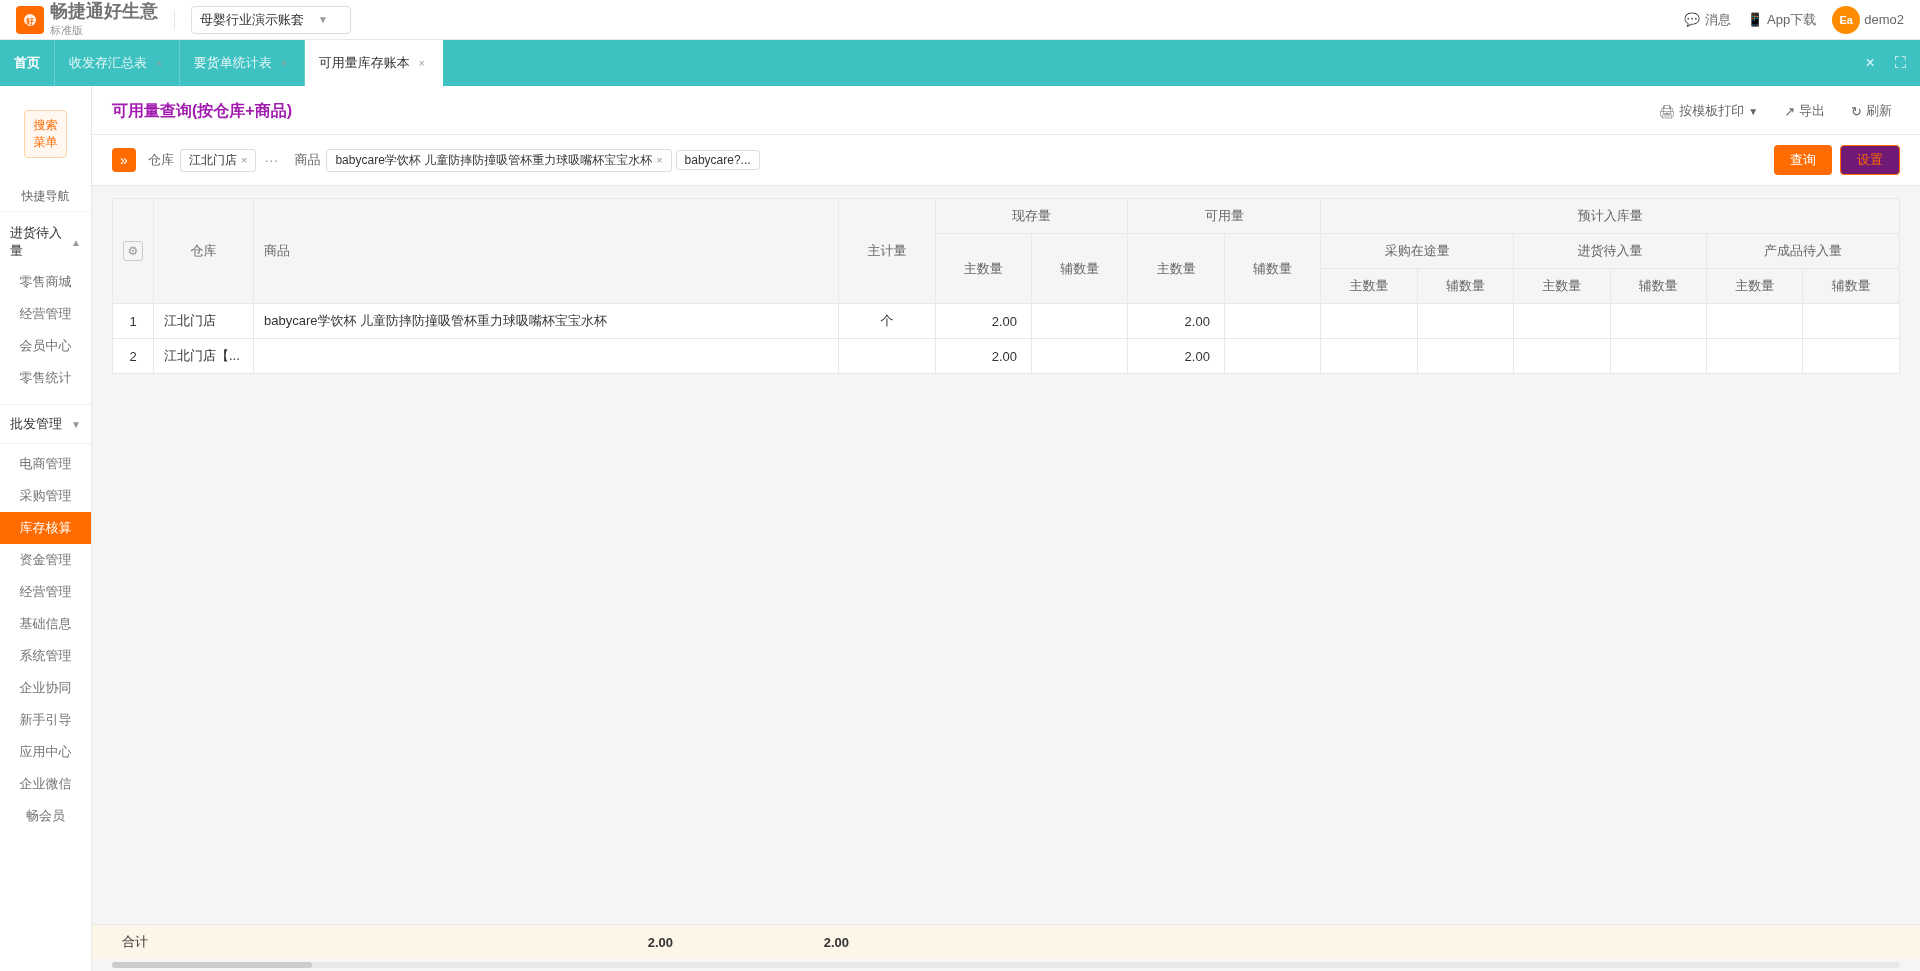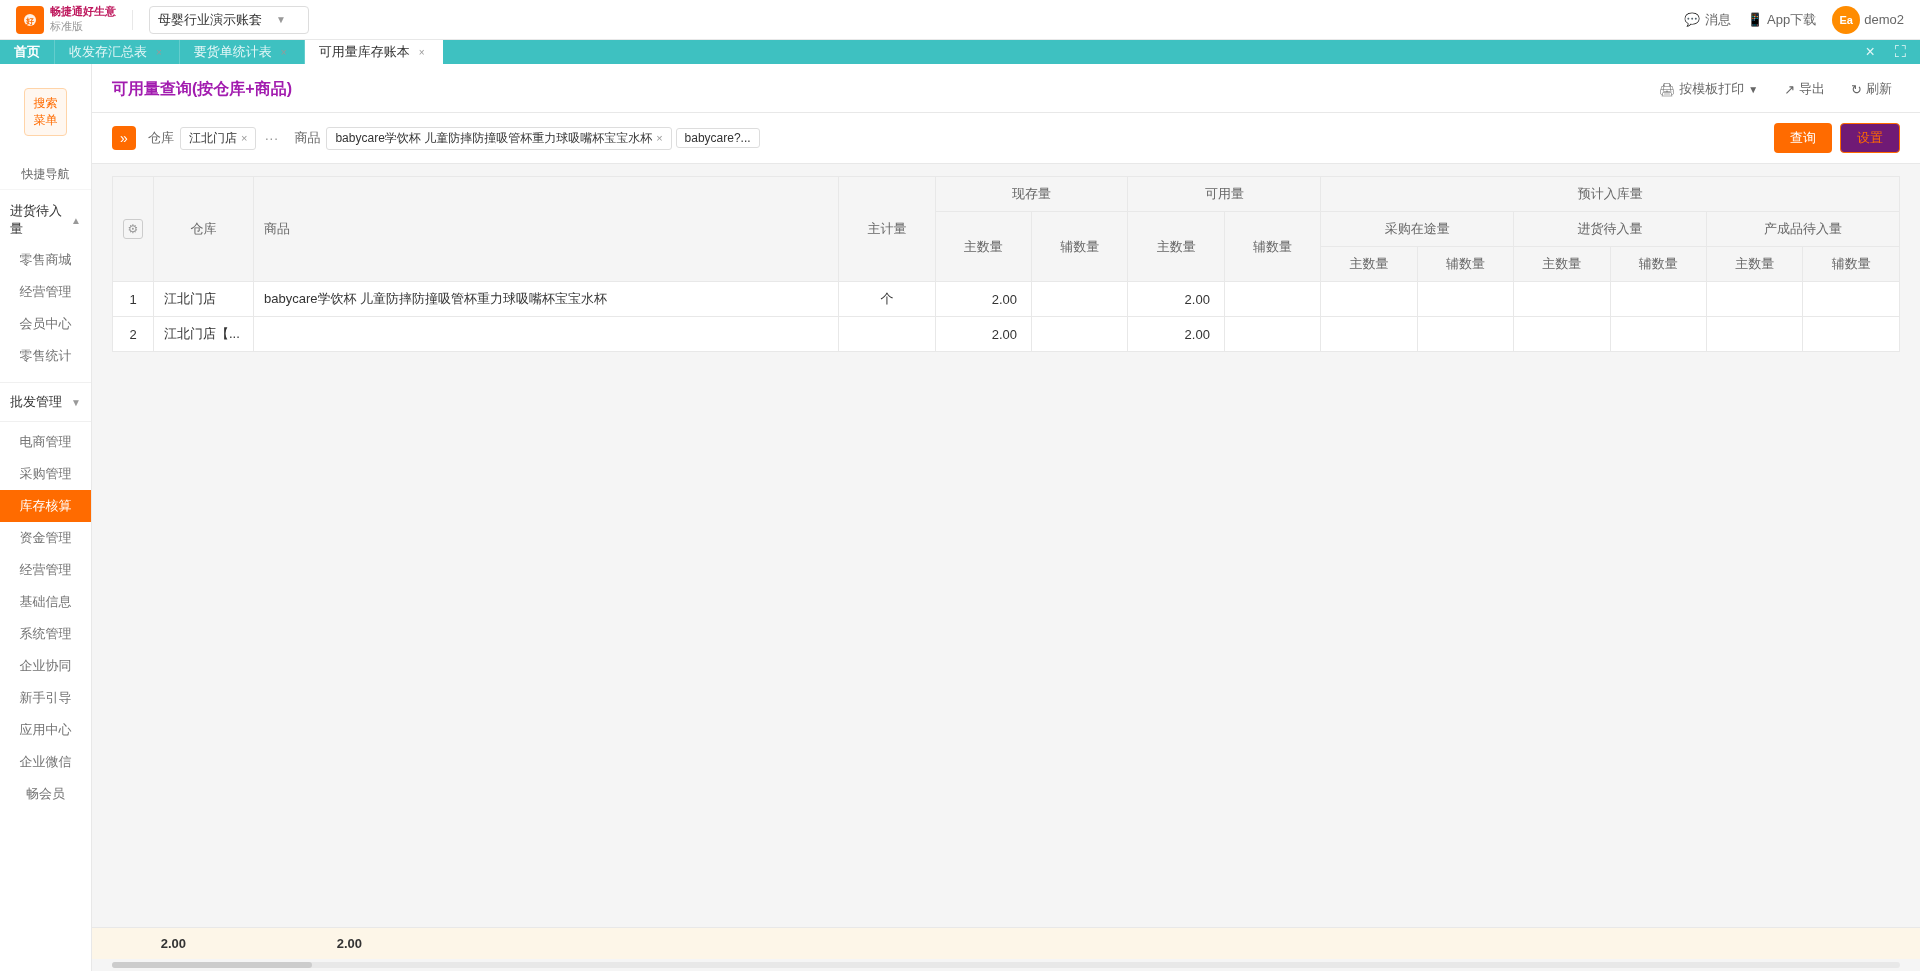--- a/index.html
+++ b/index.html
@@ -4,31 +4,31 @@
   <style>
     * { box-sizing: border-box; margin: 0; padding: 0; }
     body { font-family: 'Microsoft YaHei', Arial, sans-serif; font-size: 13px; background: #f5f5f5; color: #333; display: flex; flex-direction: column; height: 971px; overflow: hidden; }
 
     
     .top-bar { background: #fff; height: 40px; display: flex; align-items: center; justify-content: space-between; padding: 0 16px; border-bottom: 1px solid #e8e8e8; flex-shrink: 0; }
     .top-bar-left { display: flex; align-items: center; gap: 8px; }
     .logo-area { display: flex; align-items: center; gap: 6px; }
     .logo-icon { width: 28px; height: 28px; background: #ff6b00; border-radius: 4px; display: flex; align-items: center; justify-content: center; }
     .logo-icon svg { fill: white; }
-    .logo-text { font-size: 11px; color: #be185d; font-weight: bold; line-height: 1.2; }
+    .logo-text { font-size: 18px; color: #737373; font-weight: bold; line-height: 1.2; }
     .logo-subtext { font-size: 11px; color: #999; }
     .divider-v { width: 1px; height: 20px; background: #e8e8e8; margin: 0 8px; }
     .company-select { display: flex; align-items: center; gap: 14px; font-size: 13px; color: #333; cursor: pointer; padding: 4px 8px; border: 1px solid #ddd; border-radius: 4px; min-width: 160px; }
     .company-select .arrow { color: #999; font-size: 10px; }
     .top-bar-right { display: flex; align-items: center; gap: 16px; font-size: 13px; color: #666; }
     .top-right-item { display: flex; align-items: center; gap: 4px; cursor: pointer; }
     .avatar { width: 28px; height: 28px; border-radius: 50%; background: #ff8c00; display: flex; align-items: center; justify-content: center; color: white; font-size: 11px; font-weight: bold; }
 
     
-    .tab-bar { background: #3ec1c1; height: 24px; display: flex; align-items: stretch; flex-shrink: 0; padding-left: 0; }
+    .tab-bar { background: #3ec1c1; height: 46px; display: flex; align-items: stretch; flex-shrink: 0; padding-left: 0; }
     .tab-item { display: flex; align-items: center; gap: 6px; padding: 0 14px; font-size: 13px; cursor: pointer; color: rgba(255,255,255,0.85); border-right: 1px solid rgba(255,255,255,0.2); white-space: nowrap; }
     .tab-item.active { background: #fff; color: #333; }
     .tab-item .close-btn { font-size: 10px; color: #999; cursor: pointer; padding: 1px 3px; border-radius: 2px; }
     .tab-home { background: transparent; color: white; font-weight: bold; }
     .tab-bar-end { margin-left: auto; display: flex; align-items: center; padding-right: 8px; gap: 8px; }
     .tab-bar-end span { color: rgba(255,255,255,0.85); cursor: pointer; font-size: 16px; padding: 2px 6px; }
 
     
     .main-layout { display: flex; flex: 1; overflow: hidden; }
 
@@ -303,20 +303,21 @@
     <td class="num-cell"></td>
     <td class="num-cell"></td>
     <td class="num-cell"></td>
     <td class="num-cell"></td>
   </tr>
           </tbody>
       </table>
     </div>
 
     <div class="table-footer">
+      <span class="footer-label">合计</span>
       <span class="footer-val">2.00</span>
       <span class="footer-val"></span>
       <span class="footer-val">2.00</span>
       <span class="footer-val"></span>
     </div>
 
     <div class="scrollbar-area">
       <div class="scrollbar-track">
         <div class="scrollbar-thumb"></div>
       </div>

